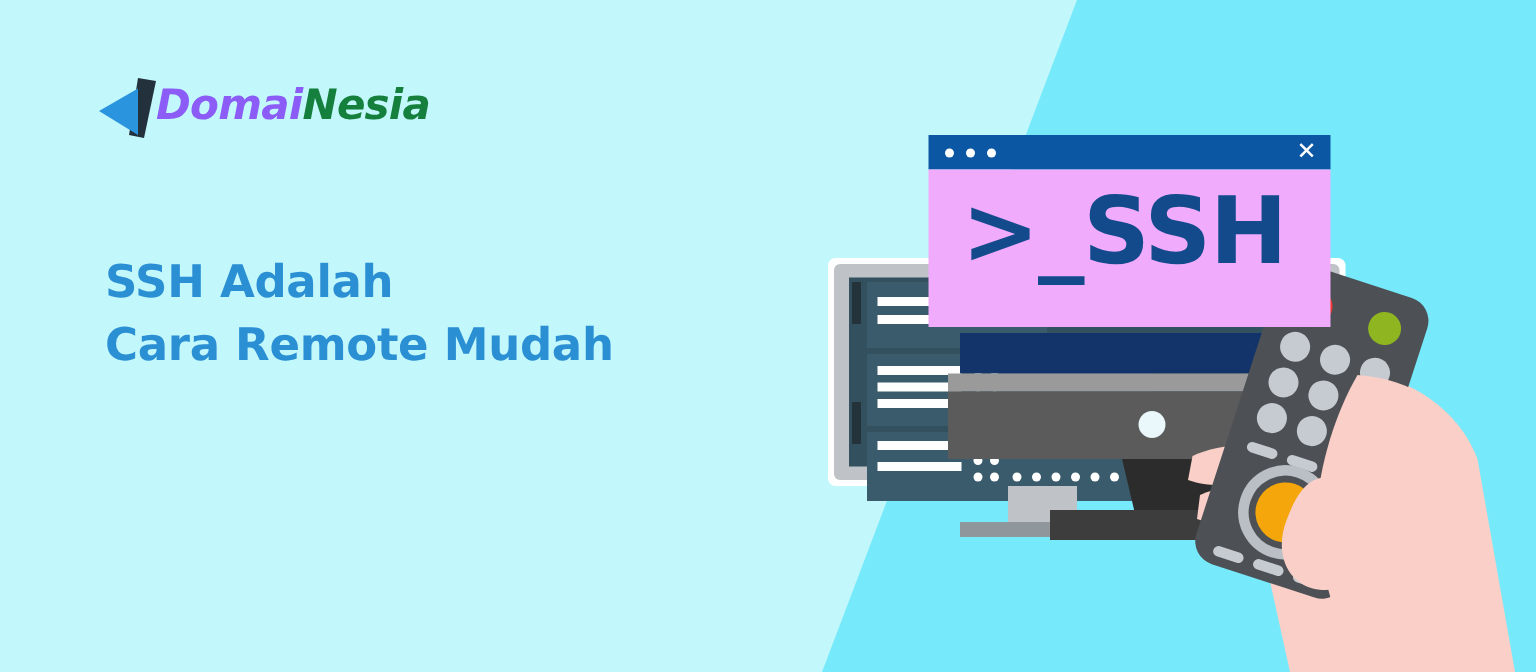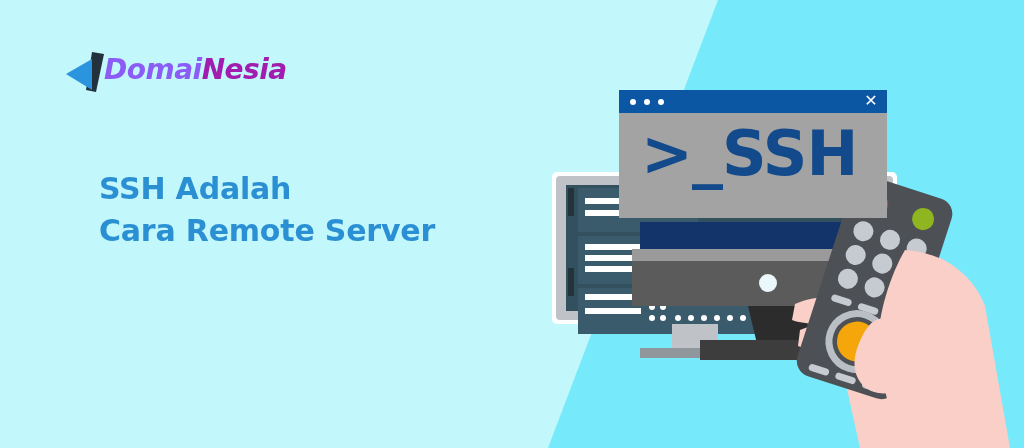--- a/index.html
+++ b/index.html
@@ -24,31 +24,30 @@
     width:180px;height:46px;
   }
   .logo-mark{position:absolute;left:0;top:2px;width:46px;height:42px;}
   .logo-text{
     position:absolute;left:42px;top:3px;
     font-size:28px;font-weight:bold;font-style:italic;
     letter-spacing:-0.5px;white-space:nowrap;
     font-family:"DejaVu Sans",sans-serif;
   }
   .logo-domai{color:#8b5cf6;}
-  .logo-nesia{color:#a21caf;}
+  .logo-nesia{color:#15803d;}
 
   
   .headline{
     position:absolute;left:70px;top:168px;
     color:#2b8fd4;
     font-size:30px;line-height:42px;
     font-weight:bold;
     font-family:"DejaVu Sans",sans-serif;
     letter-spacing:-0.2px;
-    margin-left:29px;
   }
   .headline div{white-space:nowrap;}
 
   
   .art{position:absolute;left:0;top:0;width:1024px;height:448px;}
 
   
   .terminal{
     position:absolute;left:619px;top:90px;
     width:268px;height:128px;
@@ -66,21 +65,21 @@
   .term-dot.d2{left:25px;}
   .term-dot.d3{left:39px;}
   .term-close{
     position:absolute;right:8px;top:3px;
     width:16px;height:16px;
     color:#ffffff;font-size:16px;line-height:16px;
     text-align:center;font-family:"DejaVu Sans",sans-serif;
   }
   .term-body{
     position:absolute;left:0;top:23px;width:268px;height:105px;
-    background:#a3a3a3;
+    background:#f0abfc;
   }
   .term-text{
     position:absolute;left:22px;top:10px;
     color:#124a8c;
     font-size:62px;line-height:62px;
     font-weight:bold;
     font-family:"DejaVu Sans",sans-serif;
     letter-spacing:-1px;
     white-space:nowrap;
   }
@@ -220,16 +219,16 @@
       <polygon points="30,0 42,2 34,40 24,38" fill="#23313c"></polygon>
       <polygon points="4,22 30,7 30,38" fill="#2b94de"></polygon>
     </svg>
     <div class="logo-text">
       <span class="logo-domai">Domai</span><span class="logo-nesia">Nesia</span>
     </div>
   </div>
 
   <div class="headline">
     <div>SSH Adalah</div>
-    <div>Cara Remote Server</div>
+    <div>Cara Remote Mudah</div>
   </div>
 
 </div>
 
 </body></html>

